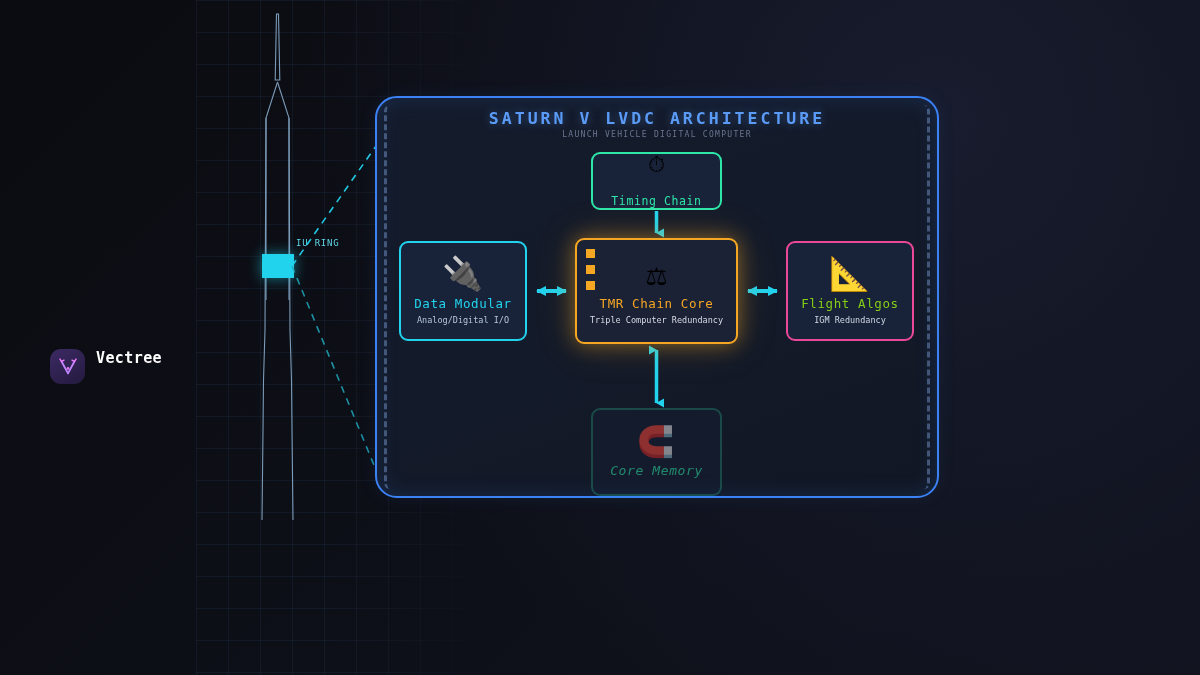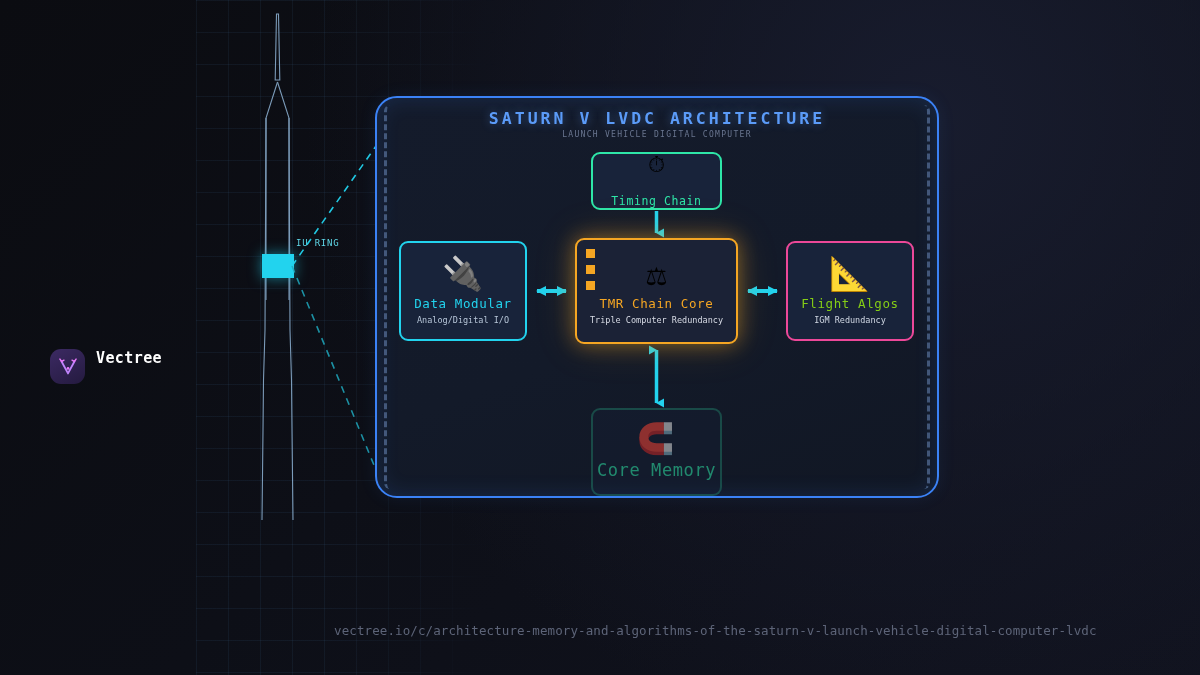--- a/index.html
+++ b/index.html
@@ -141,21 +141,21 @@
   #node-flight .nlabel { color: #84cc16; font-size: 12.5px; }
   #node-flight .nsub { color: #cfd6e2; }
   #node-flight .glyph { font-size: 33px; }
 
   #node-memory {
     left: 591px; top: 408px; width: 131px; height: 88px;
     border: 2px solid rgba(46,230,168,0.42);
     background: rgba(24,35,58,0.55);
     opacity: 0.55;
   }
-  #node-memory .nlabel { color: #2ee6a8; font-size: 17px; }
+  #node-memory .nlabel { color: #2ee6a8; font-size: 13px; font-style: italic; }
   #node-memory .glyph { font-size: 30px; }
 
   
   svg.conn { position: absolute; left: 0; top: 0; width: 1200px; height: 675px; pointer-events: none; }
 
   
   #brandrow {
     position: absolute; left: 22px; top: 349px;
     display: flex; align-items: flex-start; gap: 11px; margin-left: 28px;
   }
@@ -281,15 +281,14 @@
         <path d="M5 6 L12 19 L19 6" stroke="#c084fc" stroke-width="2" stroke-linecap="round" stroke-linejoin="round"></path>
         <path d="M5 6 L3.2 3.4 M5 6 L7.6 4.6" stroke="#e879f9" stroke-width="1.6" stroke-linecap="round"></path>
         <path d="M19 6 L20.8 3.4 M19 6 L16.4 4.6" stroke="#e879f9" stroke-width="1.6" stroke-linecap="round"></path>
         <circle cx="12" cy="13.5" r="1.5" fill="#e879f9"></circle>
       </svg>
     </div>
     <div id="brandname">Vectree</div>
   </div>
 
 
-  <div id="url">vectree.io/c/architecture-memory-and-algorithms-of-the-saturn-v-launch-vehicle-digital-computer-lvdc</div>
 
 </div>
 
 </body></html>

